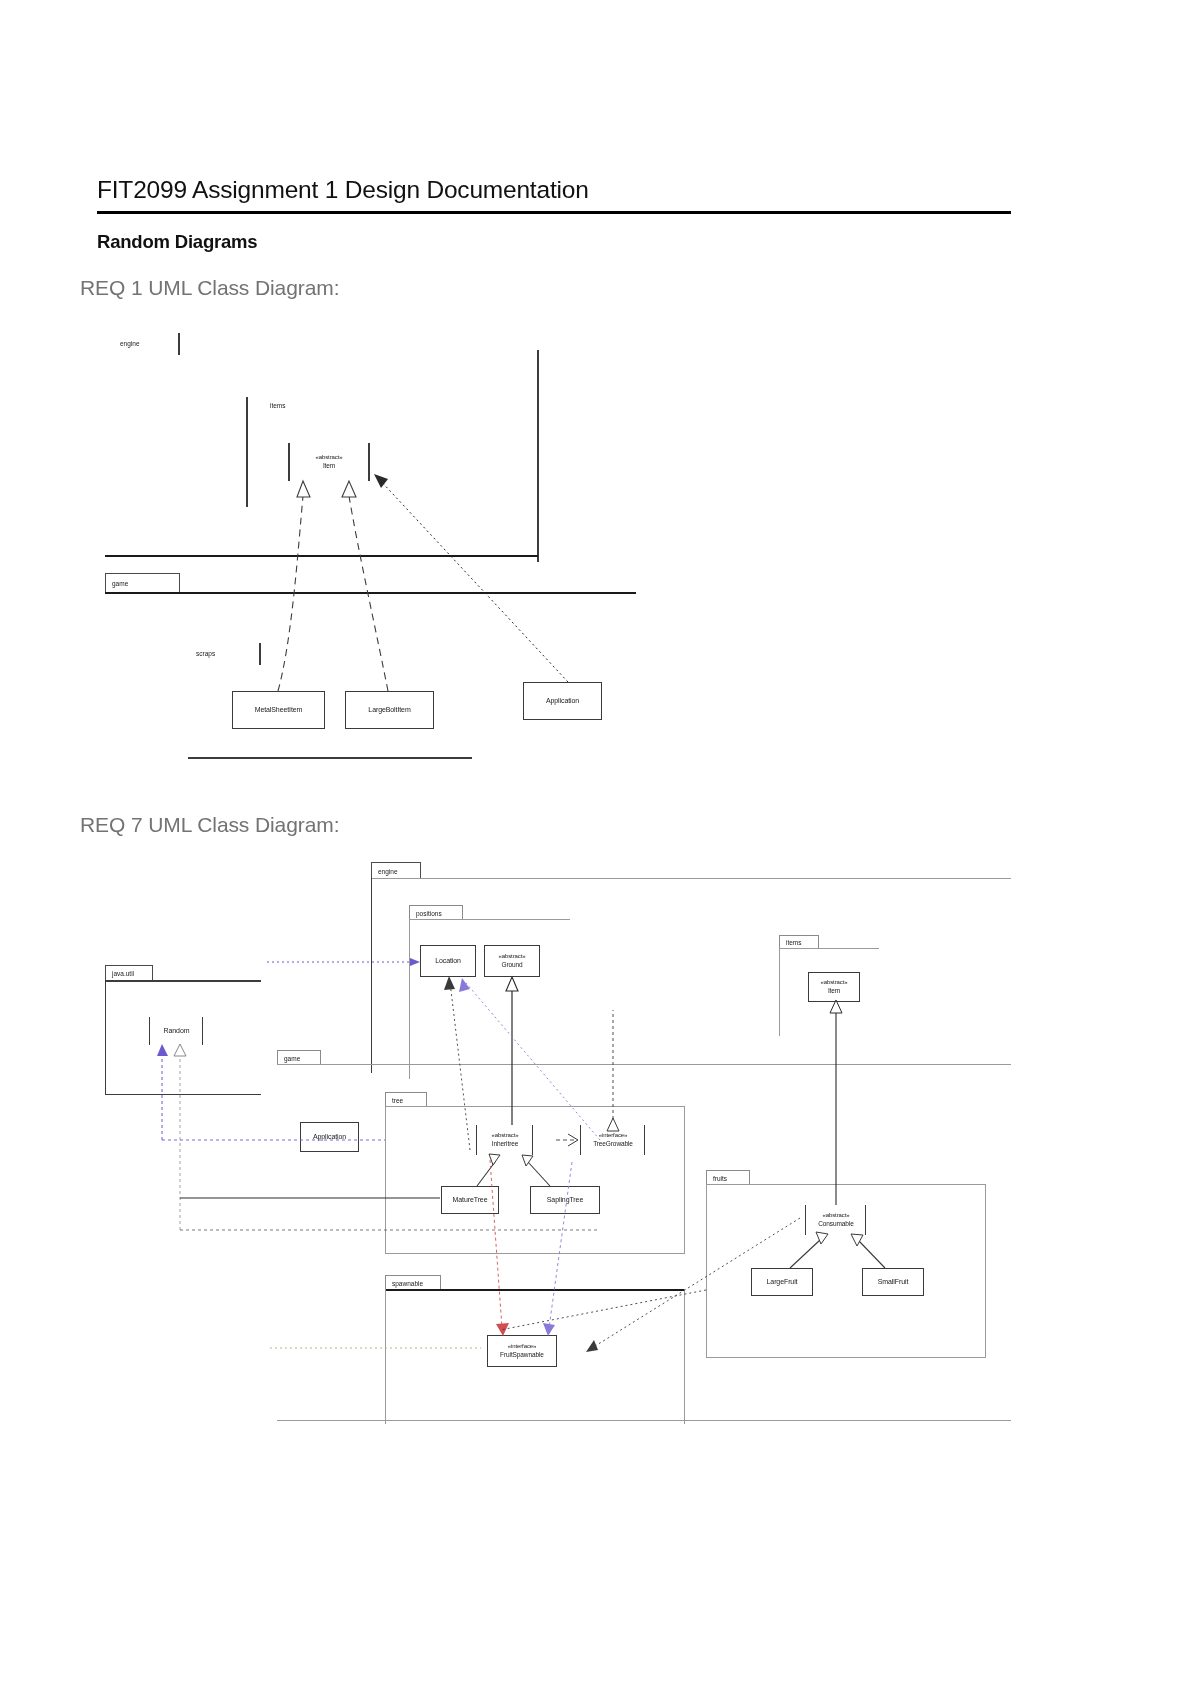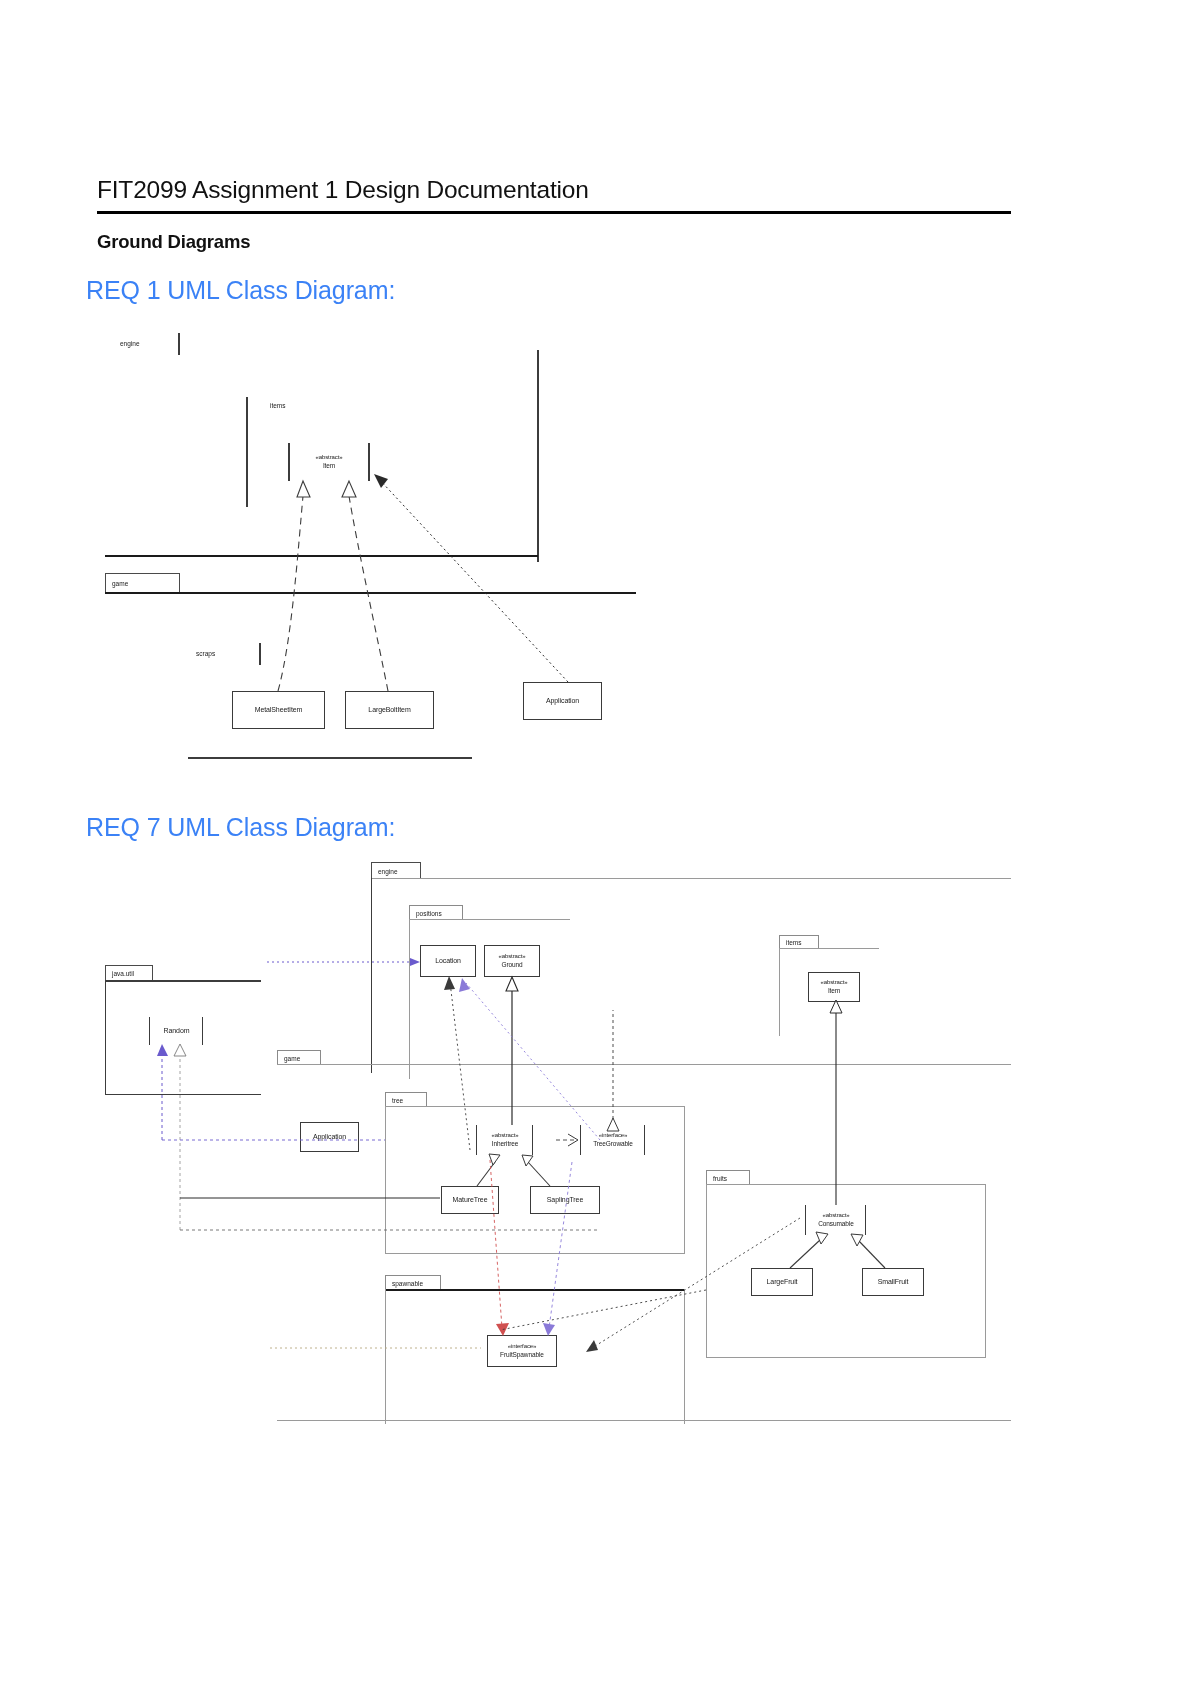--- a/index.html
+++ b/index.html
@@ -46,25 +46,25 @@
     left: 97px;
     top: 231px;
     font-size: 18.5px;
     font-weight: 700;
     letter-spacing: -0.2px;
     color: #111;
     white-space: nowrap;
   }
   .h3 {
     position: absolute;
-    left: 86px;
-    font-size: 25px;
+    left: 80px;
+    font-size: 21px;
     font-weight: 400;
     letter-spacing: -0.1px;
-    color: #3b82f6;
+    color: #737373;
     white-space: nowrap;
   }
   #req1-heading { top: 276px; }
   #req2-heading { top: 813px; }
 
   
   .diagram {
     position: absolute;
     left: 0;
     width: 1200px;
@@ -142,21 +142,21 @@
   }
 </style>
 </head>
 <body>
 
 <div class="page">
 
   <div class="doc-title">FIT2099 Assignment 1 Design Documentation</div>
   <div class="title-rule"></div>
 
-  <div class="h2">Ground Diagrams</div>
+  <div class="h2">Random Diagrams</div>
 
   <div class="h3" id="req1-heading">REQ 1 UML Class Diagram:</div>
 
   <div class="diagram" id="diagram-req1">
 
     <div class="lbl" style="left:120px; top:30px;">engine</div>
     <div class="seg" style="left:178px; top:23px; width:1.5px; height:22px;"></div>
     <div class="seg" style="left:537px; top:40px; width:1.5px; height:212px;"></div>
     <div class="seg dark" style="left:105px; top:245px; width:433px; height:1.5px;"></div>
 

